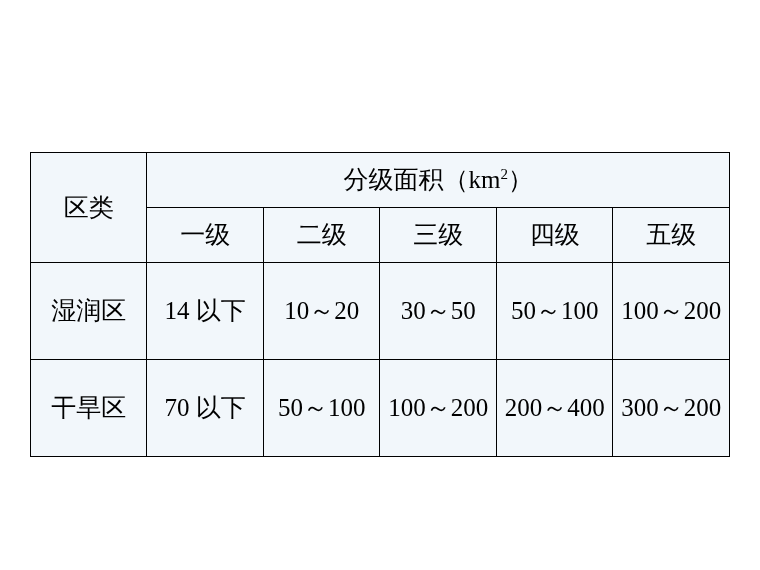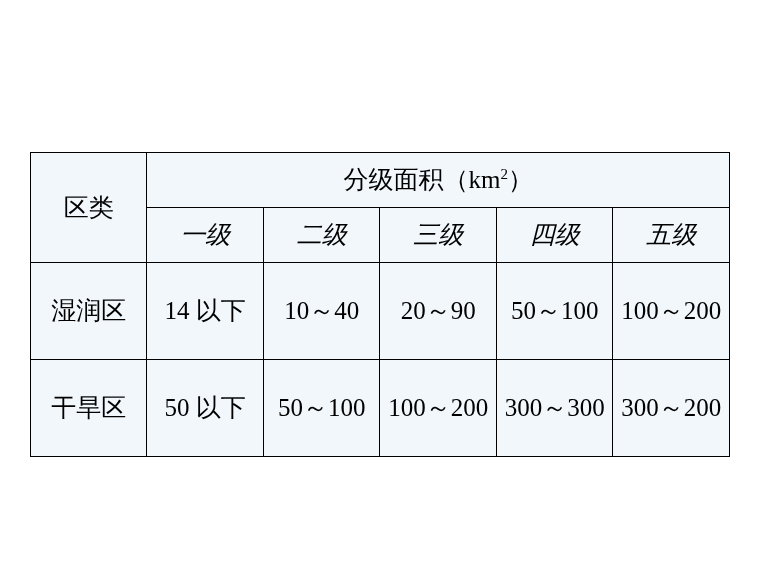--- a/index.html
+++ b/index.html
@@ -52,21 +52,20 @@
     font-size: 25px;
     height: 96px;
   }
   .cell-area-head {
     font-size: 25px;
     height: 48px;
   }
   .cell-grade-head {
     font-size: 25px;
     height: 48px;
-    font-style: italic;
   }
   .cell-body {
     font-size: 25px;
     height: 90px;
   }
   .sup {
     font-size: 15px;
     vertical-align: super;
     line-height: 0;
   }
@@ -96,29 +95,29 @@
         <tr>
           <td class="cell-grade-head">一级</td>
           <td class="cell-grade-head">二级</td>
           <td class="cell-grade-head">三级</td>
           <td class="cell-grade-head">四级</td>
           <td class="cell-grade-head">五级</td>
         </tr>
         <tr>
           <td class="cell-body">湿润区</td>
           <td class="cell-body">14 以下</td>
-          <td class="cell-body">10～40</td>
-          <td class="cell-body">20～90</td>
+          <td class="cell-body">10～20</td>
+          <td class="cell-body">30～50</td>
           <td class="cell-body">50～100</td>
           <td class="cell-body">100～200</td>
         </tr>
         <tr>
           <td class="cell-body">干旱区</td>
-          <td class="cell-body">50 以下</td>
+          <td class="cell-body">70 以下</td>
           <td class="cell-body">50～100</td>
           <td class="cell-body">100～200</td>
-          <td class="cell-body">300～300</td>
+          <td class="cell-body">200～400</td>
           <td class="cell-body">300～200</td>
         </tr>
       </tbody>
     </table>
   </div>
 </div>
 
 </body></html>

